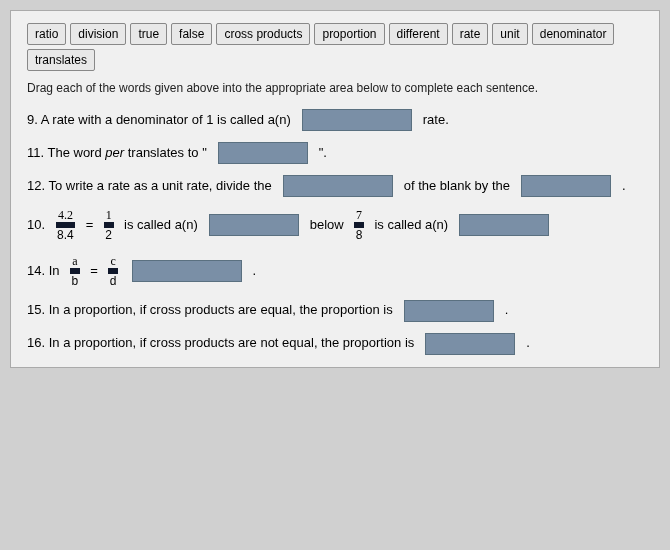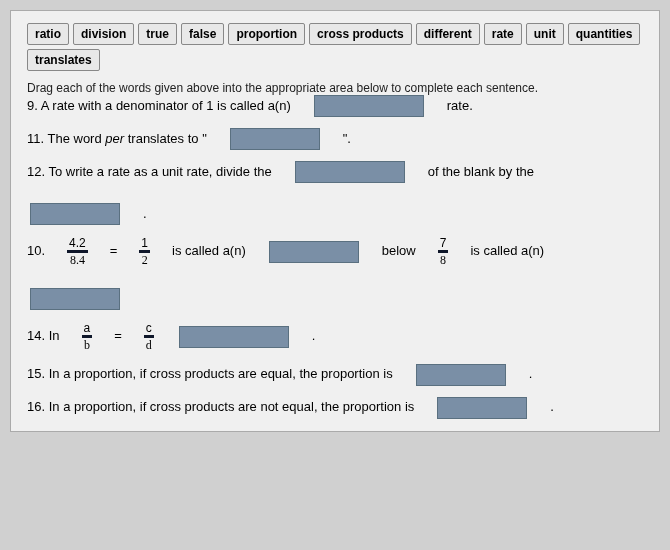--- a/index.html
+++ b/index.html
@@ -33,38 +33,38 @@
       gap: 4px;
       margin-bottom: 10px;
     }
     .word-chip {
       border: 1px solid #888;
       background: #e8e8e8;
       padding: 3px 7px;
       font-size: 12px;
       cursor: grab;
       border-radius: 2px;
-      font-weight: bold;
     }
     .drag-instruction {
       font-size: 12px;
+      margin-bottom: 14px;
       color: #222;
     }
     .questions {
       display: flex;
       flex-direction: column;
       gap: 11px;
     }
     .question-row {
       display: flex;
       align-items: center;
       flex-wrap: wrap;
       font-size: 13px;
       line-height: 1.6;
-      gap: 20px;
+      gap: 8px;
     }
     .blank {
       display: inline-block;
       width: 110px;
       height: 22px;
       background: #7a8fa6;
       border: 1px solid #5a7080;
       vertical-align: middle;
       margin: 0 3px;
     }
@@ -73,46 +73,46 @@
     }
     .inline-frac {
       display: inline-flex;
       flex-direction: column;
       align-items: center;
       font-size: 12px;
       vertical-align: middle;
       margin: 0 2px;
     }
     .inline-frac .num {
-      border-bottom: 3px solid #0f172a;
+      border-bottom: 6px solid #0f172a;
       padding: 0 2px;
       line-height: 1.2;
+      font-family: Liberation Serif, serif;
     }
     .inline-frac .den {
       padding: 0 2px;
       line-height: 1.2;
-      font-family: Liberation Serif, serif;
     }
   </style>
 </head>
 <body>
 
 <div class="page">
 
   <div class="word-bank">
     <span class="word-chip">ratio</span>
     <span class="word-chip">division</span>
     <span class="word-chip">true</span>
     <span class="word-chip">false</span>
+    <span class="word-chip">cross products</span>
     <span class="word-chip">proportion</span>
-    <span class="word-chip">cross products</span>
     <span class="word-chip">different</span>
     <span class="word-chip">rate</span>
     <span class="word-chip">unit</span>
-    <span class="word-chip">quantities</span>
+    <span class="word-chip">denominator</span>
     <span class="word-chip">translates</span>
   </div>
 
   <div class="drag-instruction">Drag each of the words given above into the appropriate area below to complete each sentence.</div>
 
   <div class="questions">
 
     <div class="question-row">
       <span>9. A rate with a denominator of 1 is called a(n)</span>
       <span class="blank"></span>

